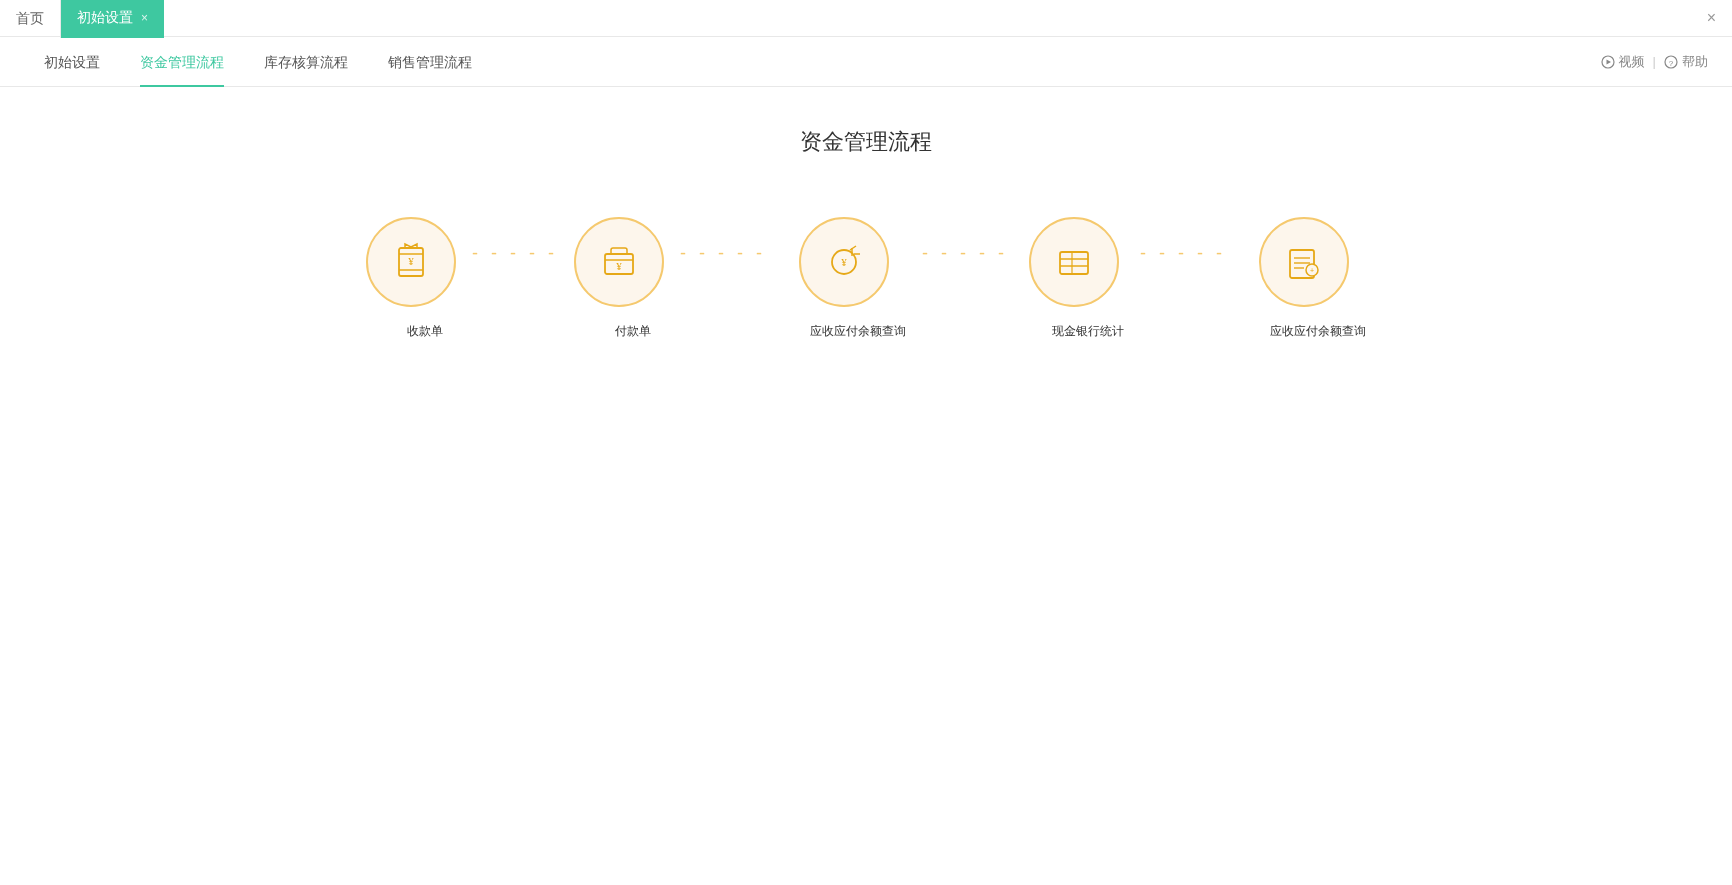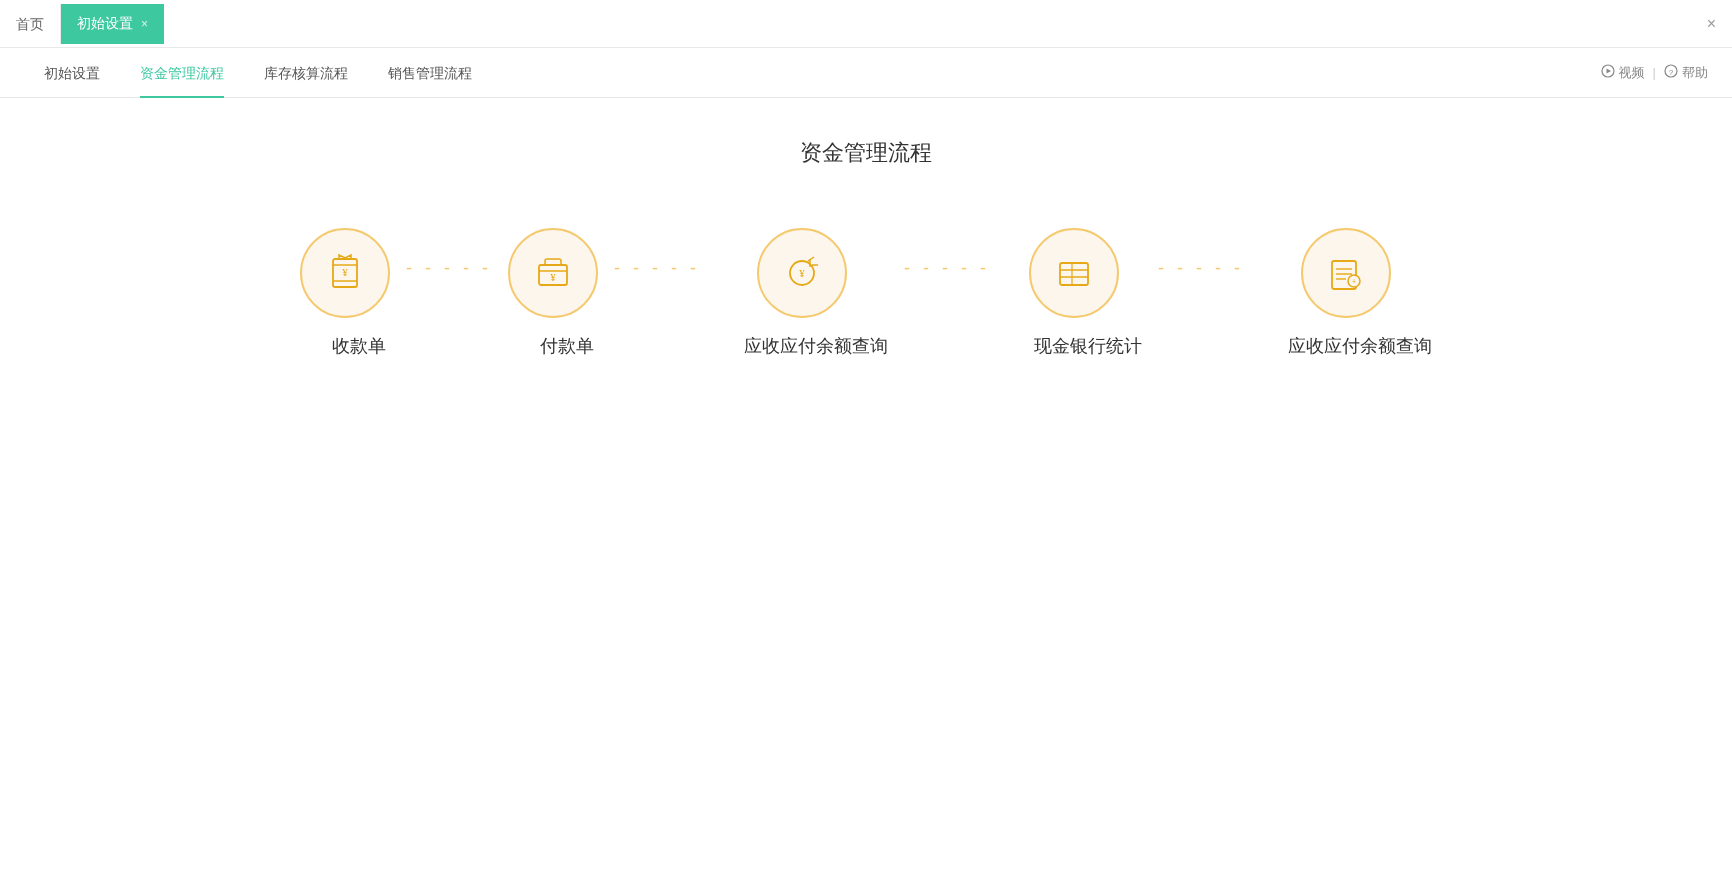--- a/index.html
+++ b/index.html
@@ -2,21 +2,21 @@
 <html><head>
   <meta charset="utf-8">
   <style>
     * { box-sizing: border-box; margin: 0; padding: 0; }
     body { font-family: "Microsoft YaHei", "PingFang SC", sans-serif; background: #fff; color: #333; font-size: 14px; }
 
     
     .top-bar {
       display: flex;
       align-items: center;
-      height: 48px;
+      height: 37px;
       border-bottom: 1px solid #e8e8e8;
       padding: 0 0 0 0;
       background: #fff;
     }
     .top-bar .home-tab {
       padding: 0 16px;
       height: 40px;
       line-height: 40px;
       color: #666;
       font-size: 14px;
@@ -84,21 +84,21 @@
       margin-left: auto;
       display: flex;
       align-items: center;
       gap: 8px;
       color: #888;
       font-size: 13px;
     }
     .nav-bar .nav-right span {
       cursor: pointer;
       display: flex;
-      align-items: flex-start;
+      align-items: center;
       gap: 4px;
     }
     .nav-bar .nav-right .divider {
       color: #ccc;
       cursor: default;
     }
 
     
     .page-content {
       padding: 40px 24px;
@@ -135,21 +135,21 @@
       display: flex;
       align-items: center;
       justify-content: center;
       margin-bottom: 16px;
     }
     .flow-circle svg {
       width: 44px;
       height: 44px;
     }
     .flow-label {
-      font-size: 18px;
+      font-size: 12px;
       color: #333;
       text-align: center;
       padding-left: 28px;
     }
     .flow-dash {
       display: flex;
       align-items: center;
       padding: 0 16px;
       margin-bottom: 50px;
       color: #f5c96e;

